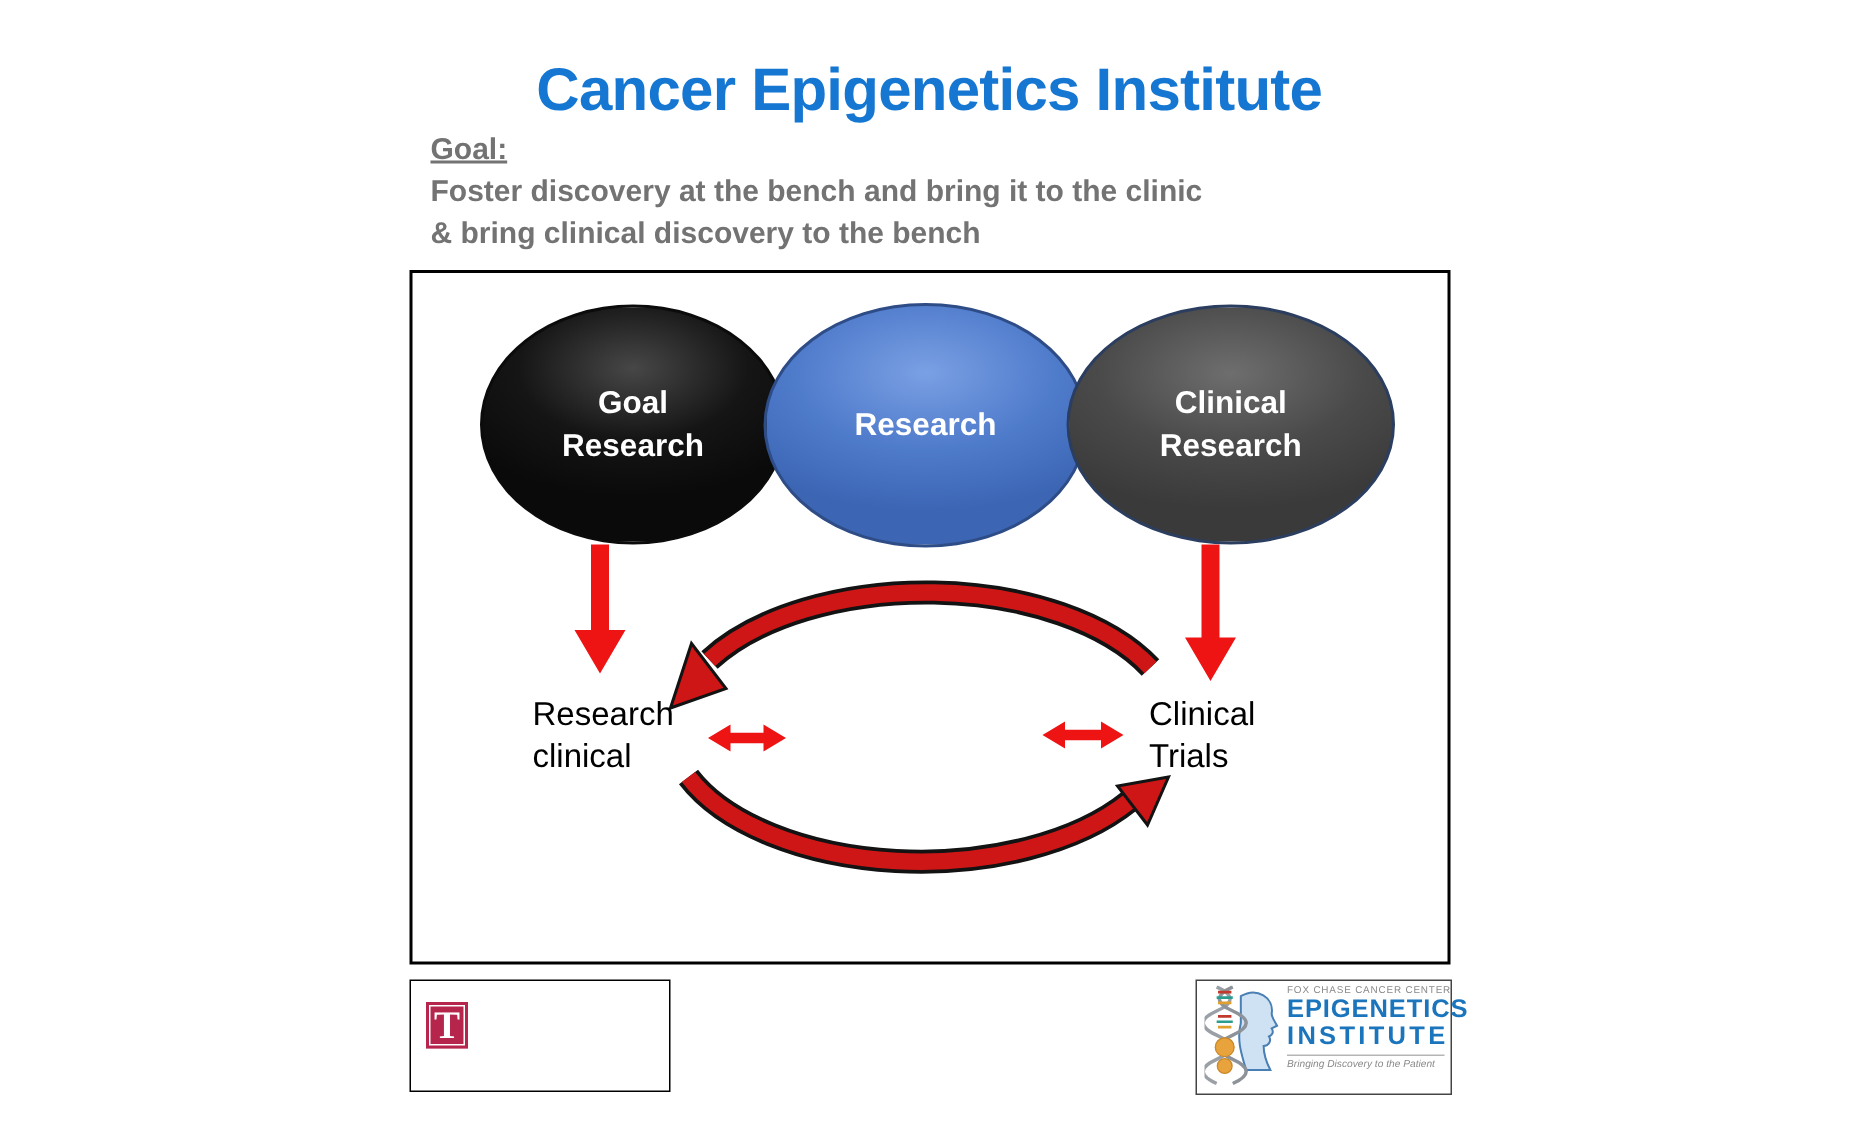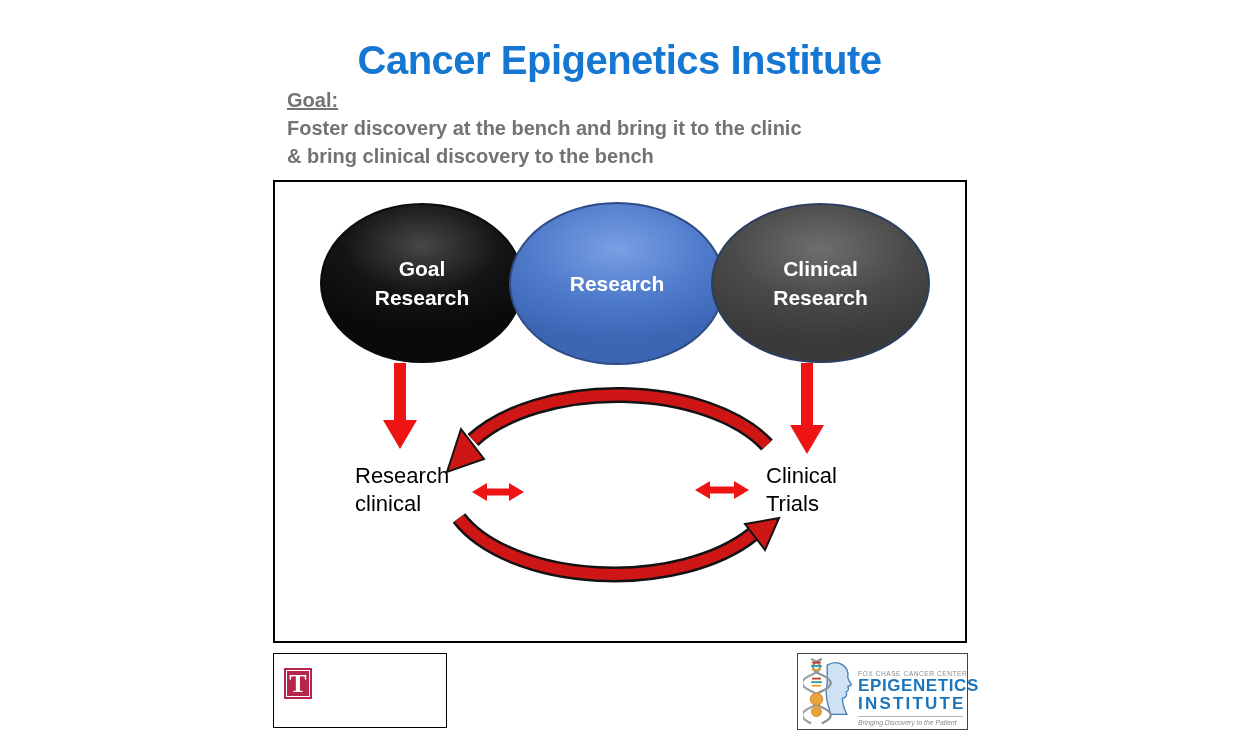--- a/index.html
+++ b/index.html
@@ -43,21 +43,21 @@
   .fox-name{font-family:"Liberation Serif",serif;font-variant:small-caps;color:#1C1C2C;
             font-size:22px;line-height:19px;letter-spacing:0.5px;}
   .fox-sub{font-family:"Liberation Serif",serif;color:var(--fox-chase-red);
            font-size:9px;letter-spacing:3.2px;margin-top:2px;white-space:nowrap;}
   .fox-rule{border-top:1px solid #8a8a8a;margin-top:3px;}
   .fox-parent{font-family:"Liberation Serif",serif;font-variant:small-caps;color:#35353f;
               font-size:11px;margin-top:2px;text-align:right;letter-spacing:0.5px;}
 
   
   .logo-epi{left:797px;top:653px;width:171px;height:77px;border:1.5px solid #444;
-            display:flex;align-items:flex-end;padding:3px 4px 3px 5px;}
+            display:flex;align-items:flex-start;padding:3px 4px 3px 5px;}
   .epi-art{width:52px;height:68px;flex:0 0 auto;}
   .epi-text{margin-left:3px;flex:1;min-width:0;}
   .epi-super{color:#8a8a8a;font-size:6.6px;letter-spacing:0.55px;white-space:nowrap;}
   .epi-name{color:var(--epi-logo-blue);font-weight:bold;font-size:17px;line-height:18px;letter-spacing:0.6px;}
   .epi-name.inst{letter-spacing:2.2px;}
   .epi-rule{border-top:1px solid #b5b5b5;margin-top:3px;}
   .epi-tag{color:#8a8a8a;font-size:6.8px;font-style:italic;margin-top:2px;white-space:nowrap;}
 </style>
 </head>
 <body>

